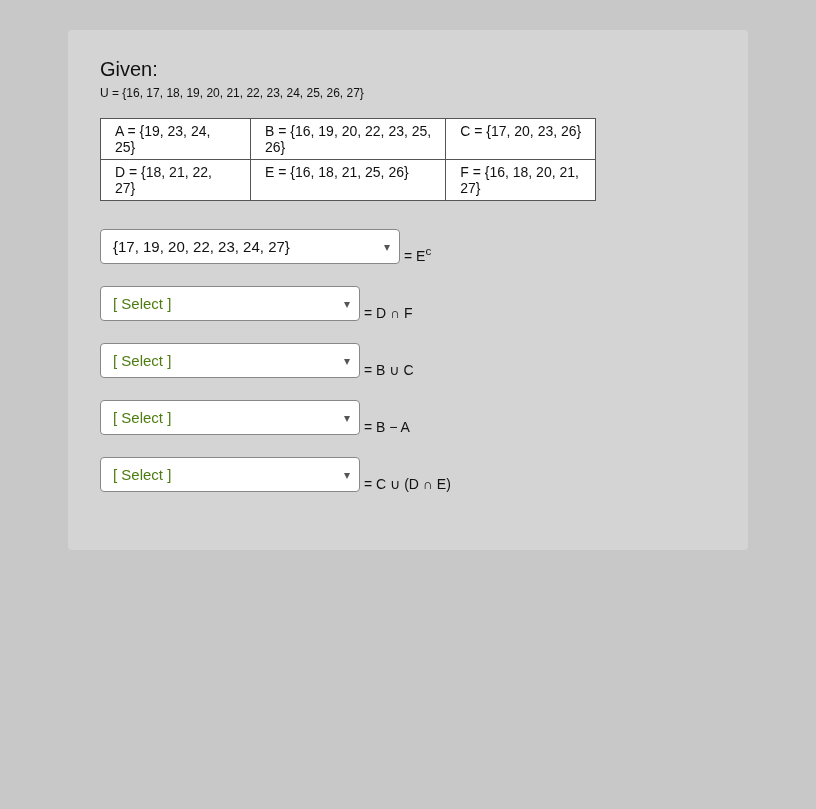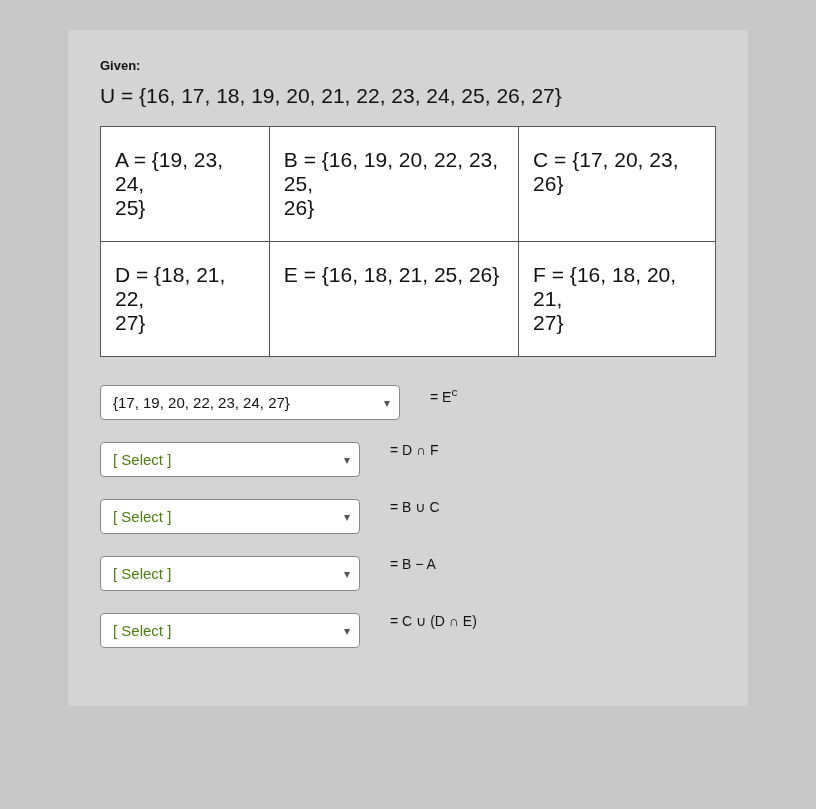--- a/index.html
+++ b/index.html
@@ -18,51 +18,51 @@
 
     .container {
       background: #d4d4d4;
       border-radius: 4px;
       padding: 28px 32px 36px 32px;
       max-width: 680px;
       width: 100%;
     }
 
     .given-label {
-      font-size: 13px;
-      font-weight: 700;
-      margin-bottom: 11px;
+      font-size: 20px;
+      font-weight: 400;
+      margin-bottom: 5px;
     }
 
     .universal-set {
-      font-size: 21px;
+      font-size: 12px;
       margin-bottom: 18px;
     }
 
     
     .sets-table {
       border-collapse: collapse;
       margin-bottom: 28px;
       background: #fff;
       width: auto;
     }
     .sets-table td {
       border: 1.5px solid #555;
-      padding: 21px 14px;
+      padding: 4px 14px;
       vertical-align: top;
-      font-size: 21px;
+      font-size: 14px;
       min-width: 150px;
     }
 
     
     .expr-row {
       display: flex;
-      align-items: flex-start;
+      align-items: flex-end;
       margin-bottom: 22px;
-      gap: 26px;
+      gap: 0;
     }
 
     .select-wrapper {
       position: relative;
       display: inline-block;
     }
 
     .select-dropdown {
       appearance: none;
       -webkit-appearance: none;

